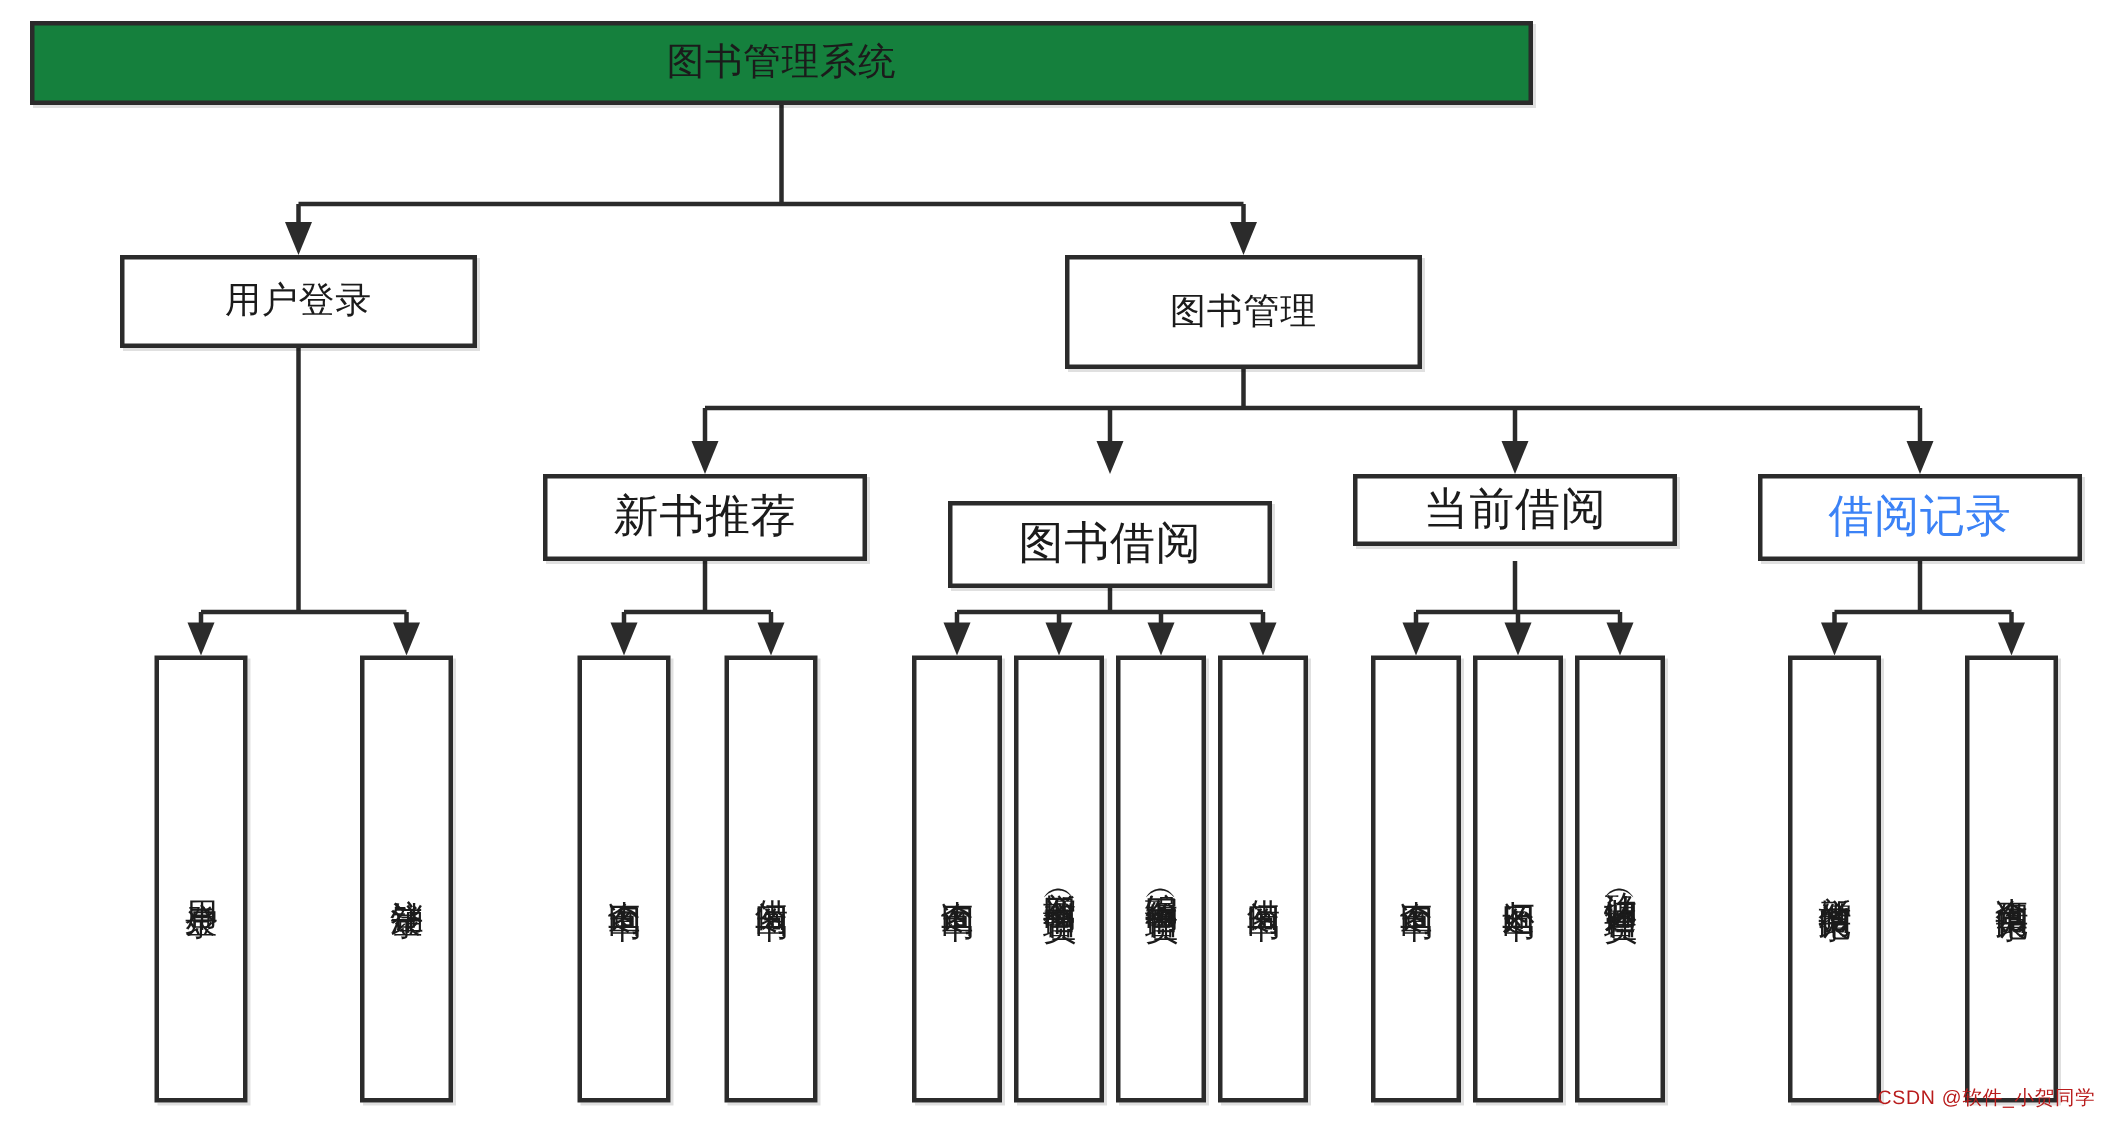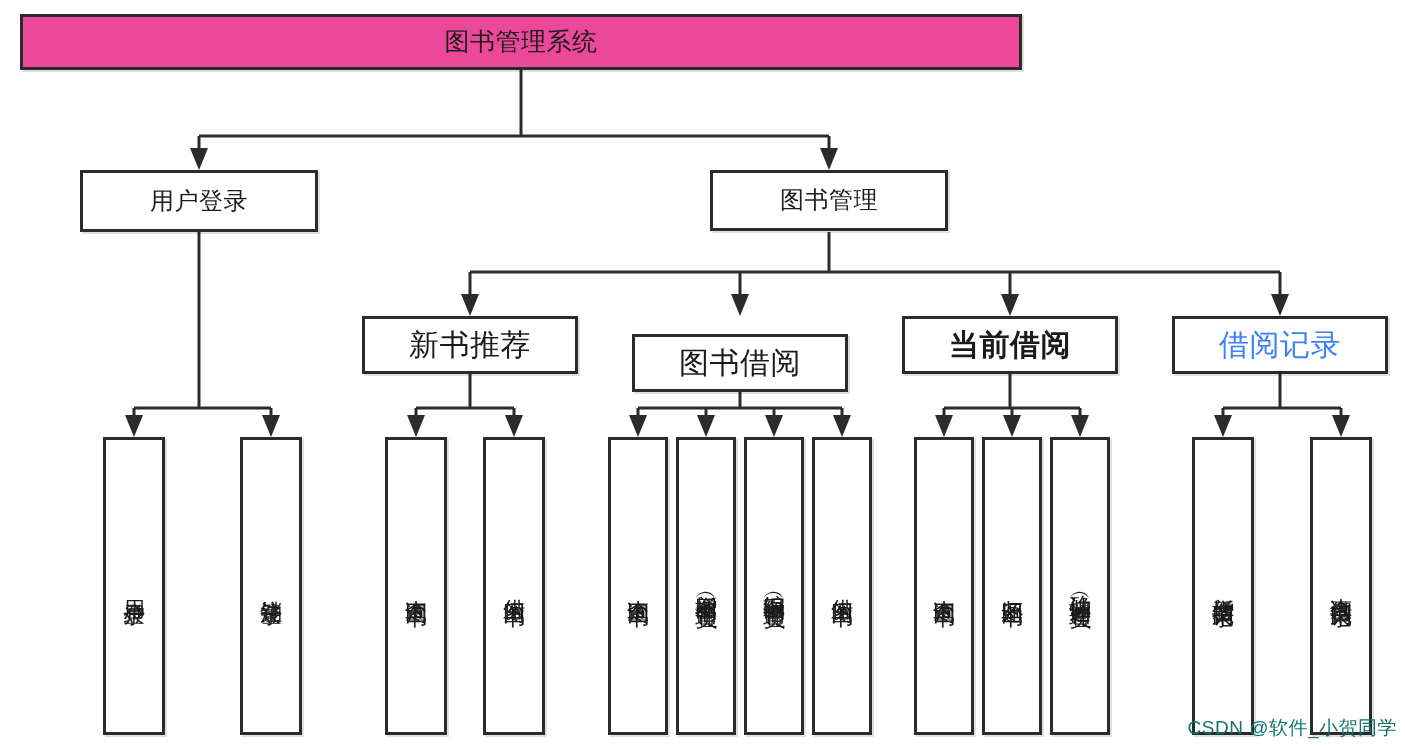--- a/index.html
+++ b/index.html
@@ -53,22 +53,22 @@
     writing-mode: vertical-rl;
     text-orientation: upright;
     white-space: nowrap;
     line-height: 1.12;
     letter-spacing: 2px;
   }
   #watermark {
     position: absolute;
     right: 8px;
     bottom: 6px;
-    font-size: 19px;
-    color: #0f766e;
+    font-size: 13px;
+    color: #b91c1c;
     letter-spacing: 0.5px;
     white-space: nowrap;
   }
 </style>
 </head>
 <body>
 
 <div id="canvas">
 
   <svg id="wires" viewBox="0 0 1405 747" xmlns="http://www.w3.org/2000/svg">
@@ -120,36 +120,36 @@
       <polygon points="1071,415 1089,415 1080,437" fill="#2b2b2b"></polygon>
       <path d="M 1280 374 L 1280 408" stroke="#2b2b2b" stroke-width="3" fill="none" stroke-linecap="butt"></path>
       <path d="M 1223 408 L 1341 408" stroke="#2b2b2b" stroke-width="3" fill="none" stroke-linecap="butt"></path>
       <path d="M 1223 408 L 1223 425" stroke="#2b2b2b" stroke-width="3" fill="none" stroke-linecap="butt"></path>
       <polygon points="1214,415 1232,415 1223,437" fill="#2b2b2b"></polygon>
       <path d="M 1341 408 L 1341 425" stroke="#2b2b2b" stroke-width="3" fill="none" stroke-linecap="butt"></path>
       <polygon points="1332,415 1350,415 1341,437" fill="#2b2b2b"></polygon>
     </svg>
 
   <div id="nodes">
-      <div class="node node-root" style="left: 20px; top: 14px; width: 1002px; height: 56px; border-color: rgb(43, 43, 43); background: #ec4899; color: rgb(27, 27, 27);">
+      <div class="node node-root" style="left: 20px; top: 14px; width: 1002px; height: 56px; border-color: rgb(43, 43, 43); background: #15803d; color: rgb(27, 27, 27);">
         <span class="lbl">图书管理系统</span>
       </div>
       <div class="node node-l1" style="left: 80px; top: 170px; width: 238px; height: 62px; border-color: rgb(43, 43, 43); background: rgb(255, 255, 255); color: rgb(27, 27, 27);">
         <span class="lbl">用户登录</span>
       </div>
-      <div class="node node-l1" style="left: 710px; top: 170px; width: 238px; height: 61px; border-color: rgb(43, 43, 43); background: rgb(255, 255, 255); color: rgb(27, 27, 27);">
+      <div class="node node-l1" style="left: 710px; top: 170px; width: 238px; height: 76px; border-color: rgb(43, 43, 43); background: rgb(255, 255, 255); color: rgb(27, 27, 27);">
         <span class="lbl">图书管理</span>
       </div>
       <div class="node node-l2" style="left: 362px; top: 316px; width: 216px; height: 58px; border-color: rgb(43, 43, 43); background: rgb(255, 255, 255); color: rgb(27, 27, 27);">
         <span class="lbl">新书推荐</span>
       </div>
       <div class="node node-l2" style="left: 632px; top: 334px; width: 216px; height: 58px; border-color: rgb(43, 43, 43); background: rgb(255, 255, 255); color: rgb(27, 27, 27);">
         <span class="lbl">图书借阅</span>
       </div>
-      <div class="node node-l2" style="left: 902px; top: 316px; width: 216px; height: 58px; border-color: rgb(43, 43, 43); background: rgb(255, 255, 255); color: rgb(27, 27, 27); font-weight: bold;">
+      <div class="node node-l2" style="left: 902px; top: 316px; width: 216px; height: 48px; border-color: rgb(43, 43, 43); background: rgb(255, 255, 255); color: rgb(27, 27, 27);">
         <span class="lbl">当前借阅</span>
       </div>
       <div class="node node-l2" style="left: 1172px; top: 316px; width: 216px; height: 58px; border-color: rgb(43, 43, 43); background: rgb(255, 255, 255); color: #3b82f6;">
         <span class="lbl">借阅记录</span>
       </div>
       <div class="node node-leaf" style="left: 103px; top: 437px; width: 62px; height: 298px; border-color: rgb(43, 43, 43); background: rgb(255, 255, 255); color: rgb(27, 27, 27);">
         <span class="lbl">用户登录</span>
       </div>
       <div class="node node-leaf" style="left: 240px; top: 437px; width: 62px; height: 298px; border-color: rgb(43, 43, 43); background: rgb(255, 255, 255); color: rgb(27, 27, 27);">
         <span class="lbl">注销登录</span>

